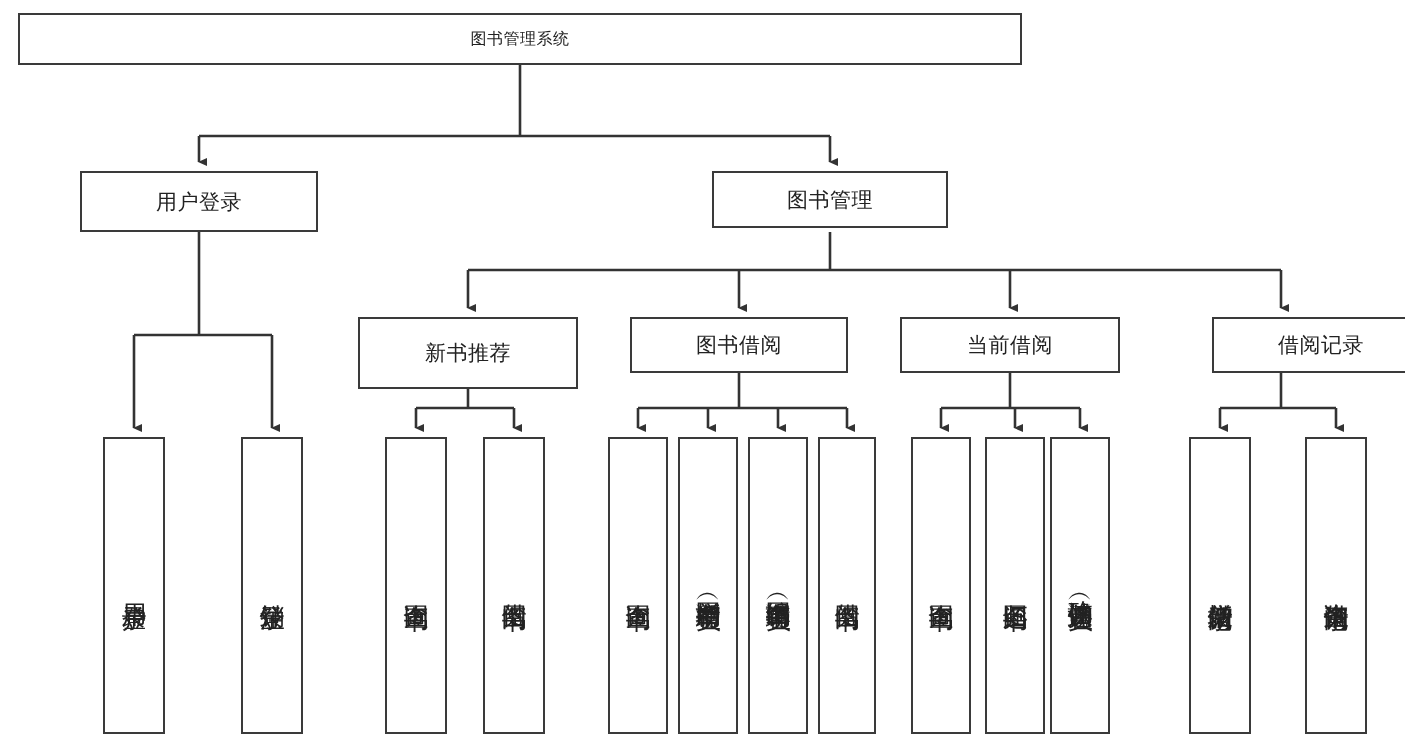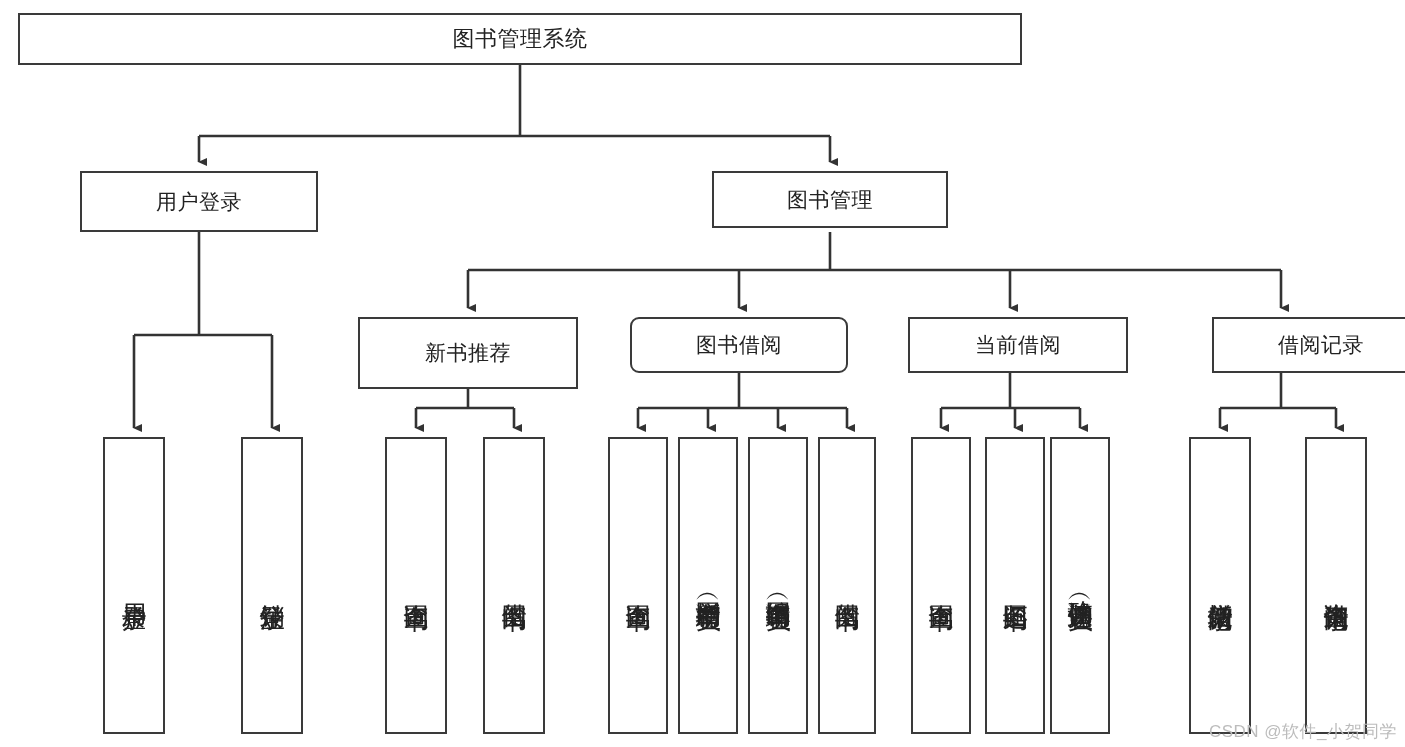--- a/index.html
+++ b/index.html
@@ -17,21 +17,21 @@
     display:flex;align-items:center;justify-content:center;
     color:#222222;
   }
   .node .label{
     display:block;text-align:center;line-height:1.12;
     letter-spacing:0.5px;
     white-space:pre;
   }
   
   .node.h .label{font-size:21px;}
-  .node.root .label{font-size:22px;text-align:right;}
+  .node.root .label{font-size:16px;text-align:right;}
   
   .node.v{padding:6px 0;}
   .node.v .label{
     writing-mode:vertical-rl;
     text-orientation:upright;
     font-size:25px;
     line-height:1.02;
     letter-spacing:1px;
   }
 
@@ -95,24 +95,24 @@
       </div>
       <div class="node h" style="left: 80px; top: 171px; width: 238px; height: 61px;">
         <span class="label">用户登录</span>
       </div>
       <div class="node h" style="left: 712px; top: 171px; width: 236px; height: 57px;">
         <span class="label">图书管理</span>
       </div>
       <div class="node h" style="left: 358px; top: 317px; width: 220px; height: 72px;">
         <span class="label">新书推荐</span>
       </div>
-      <div class="node h" style="left: 630px; top: 317px; width: 218px; height: 56px; border-radius: 9px;">
+      <div class="node h" style="left: 630px; top: 317px; width: 218px; height: 56px;">
         <span class="label">图书借阅</span>
       </div>
-      <div class="node h" style="left: 900px; top: 317px; width: 220px; height: 56px; margin-left: 8px;">
+      <div class="node h" style="left: 900px; top: 317px; width: 220px; height: 56px;">
         <span class="label">当前借阅</span>
       </div>
       <div class="node h" style="left: 1172px; top: 317px; width: 218px; height: 56px; margin-left: 40px;">
         <span class="label">借阅记录</span>
       </div>
       <div class="node v" style="left: 103px; top: 437px; width: 62px; height: 297px;">
         <span class="label">用户登录</span>
       </div>
       <div class="node v" style="left: 241px; top: 437px; width: 62px; height: 297px;">
         <span class="label">注销登录</span>
@@ -145,14 +145,13 @@
         <span class="label">确认归还（管理员）</span>
       </div>
       <div class="node v" style="left: 1189px; top: 437px; width: 62px; height: 297px;">
         <span class="label">新增借阅记录</span>
       </div>
       <div class="node v" style="left: 1305px; top: 437px; width: 62px; height: 297px;">
         <span class="label">查询借阅记录</span>
       </div>
     </div>
 
-  <div id="watermark">CSDN @软件_小贺同学</div>
 </div>
 
 </body></html>

